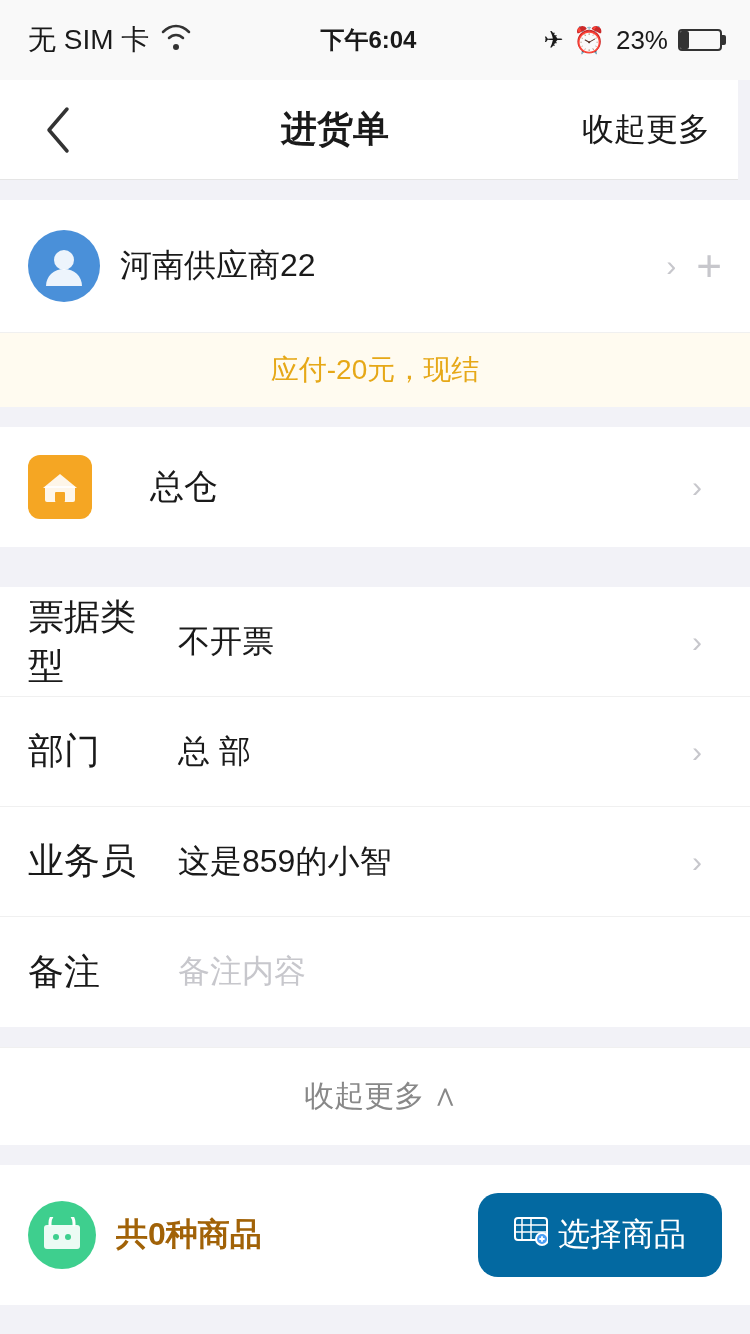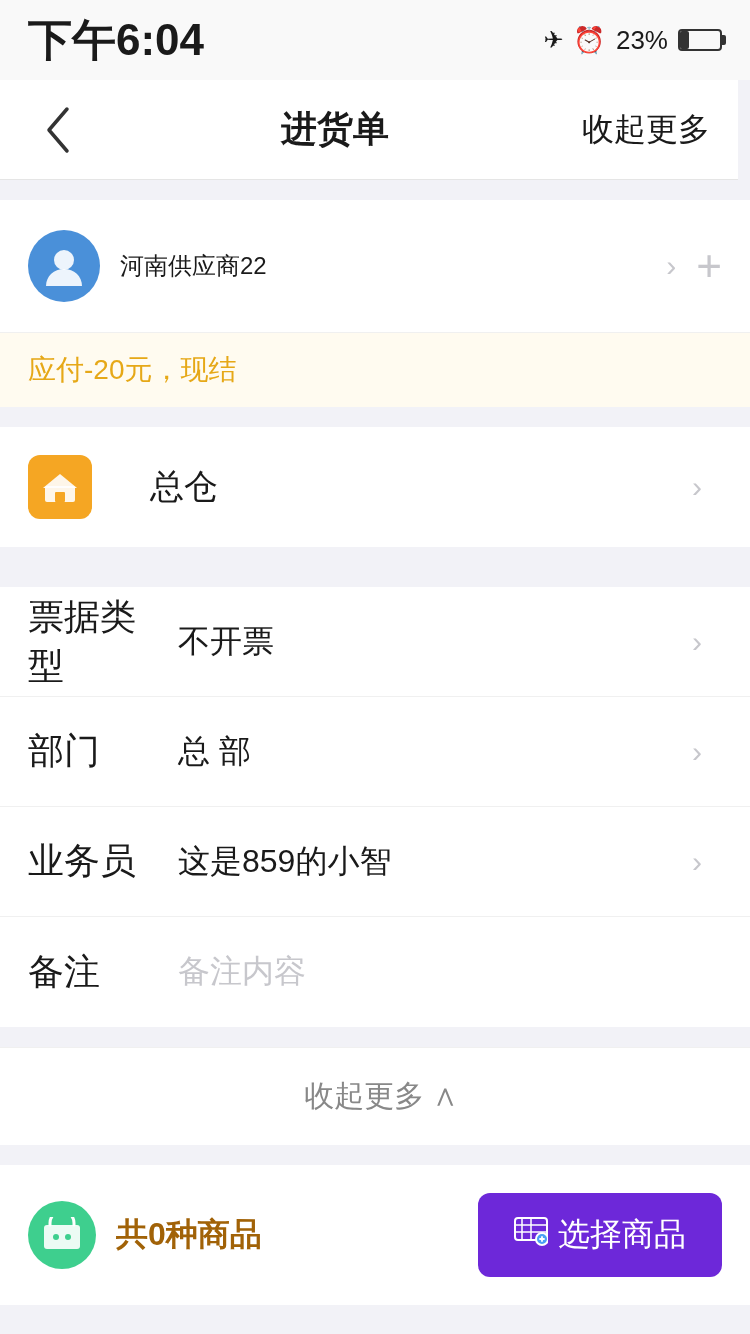--- a/index.html
+++ b/index.html
@@ -25,21 +25,21 @@
       font-size: 28px;
       font-weight: 500;
     }
     .status-left {
       display: flex;
       align-items: center;
       gap: 10px;
       font-size: 28px;
     }
     .status-center {
-      font-size: 44px;
+      font-size: 24px;
       font-weight: 600;
     }
     .status-right {
       display: flex;
       align-items: center;
       gap: 10px;
       font-size: 26px;
     }
     .battery-bar {
       display: inline-flex;
@@ -129,40 +129,41 @@
       border-radius: 50%;
       background: #4a90d9;
       display: flex;
       align-items: center;
       justify-content: center;
       margin-right: 20px;
       flex-shrink: 0;
     }
     .supplier-name {
       flex: 1;
-      font-size: 24px;
+      font-size: 32px;
       color: #1a1a1a;
     }
     .row-chevron {
       font-size: 30px;
       color: #c7c7cc;
       margin-right: 20px;
     }
     .row-plus {
       font-size: 44px;
       color: #c7c7cc;
       cursor: pointer;
     }
 
     
     .notice-bar {
       background: #fffbf0;
       padding: 18px 28px;
       font-size: 28px;
       color: #e6a817;
+      text-align: center;
     }
 
     
     .warehouse-row {
       display: flex;
       align-items: center;
       padding: 28px 28px;
       background: #ffffff;
     }
     .warehouse-icon {
@@ -252,45 +253,55 @@
       margin-right: 20px;
       flex-shrink: 0;
     }
     .product-count {
       flex: 1;
       font-size: 32px;
       color: #a16207;
       font-weight: bold;
     }
     .select-btn {
-      background: #6d28d9;
+      background: #0369a1;
       color: white;
       font-size: 32px;
       padding: 20px 36px;
-      border-radius: 12px;
+      border-radius: 20px;
       cursor: pointer;
       display: flex;
       align-items: center;
       gap: 10px;
       white-space: nowrap;
     }
     .select-btn-icon {
       font-size: 30px;
     }
 
     
     .content-fill {
       background: #f2f2f7;
       height: 300px;
     }
   </style>
 </head>
 <body>
 
 <div class="status-bar">
+  <div class="status-left">
+    <span>无 SIM 卡</span>
+    <span>
+      <svg width="34" height="26" viewBox="0 0 34 26" fill="none">
+        <path d="M17 20a3 3 0 110 6 3 3 0 010-6z" fill="#333"></path>
+        <path d="M10 14c1.9-1.9 4.4-3 7-3s5.1 1.1 7 3" stroke="#333" stroke-width="2.5" stroke-linecap="round" fill="none"></path>
+        <path d="M4 8C7.6 4.4 12.6 2 17 2s9.4 2.4 13 6" stroke="#333" stroke-width="2.5" stroke-linecap="round" fill="none"></path>
+      </svg>
+    </span>
+  </div>
   <div class="status-center">下午6:04</div>
   <div class="status-right">
     <span style="font-size:24px;">✈</span>
     <span>⏰</span>
     <span>23%</span>
     <div class="battery-bar">
       <div class="battery-rect">
         <div class="battery-fill"></div>
       </div>
     </div>

